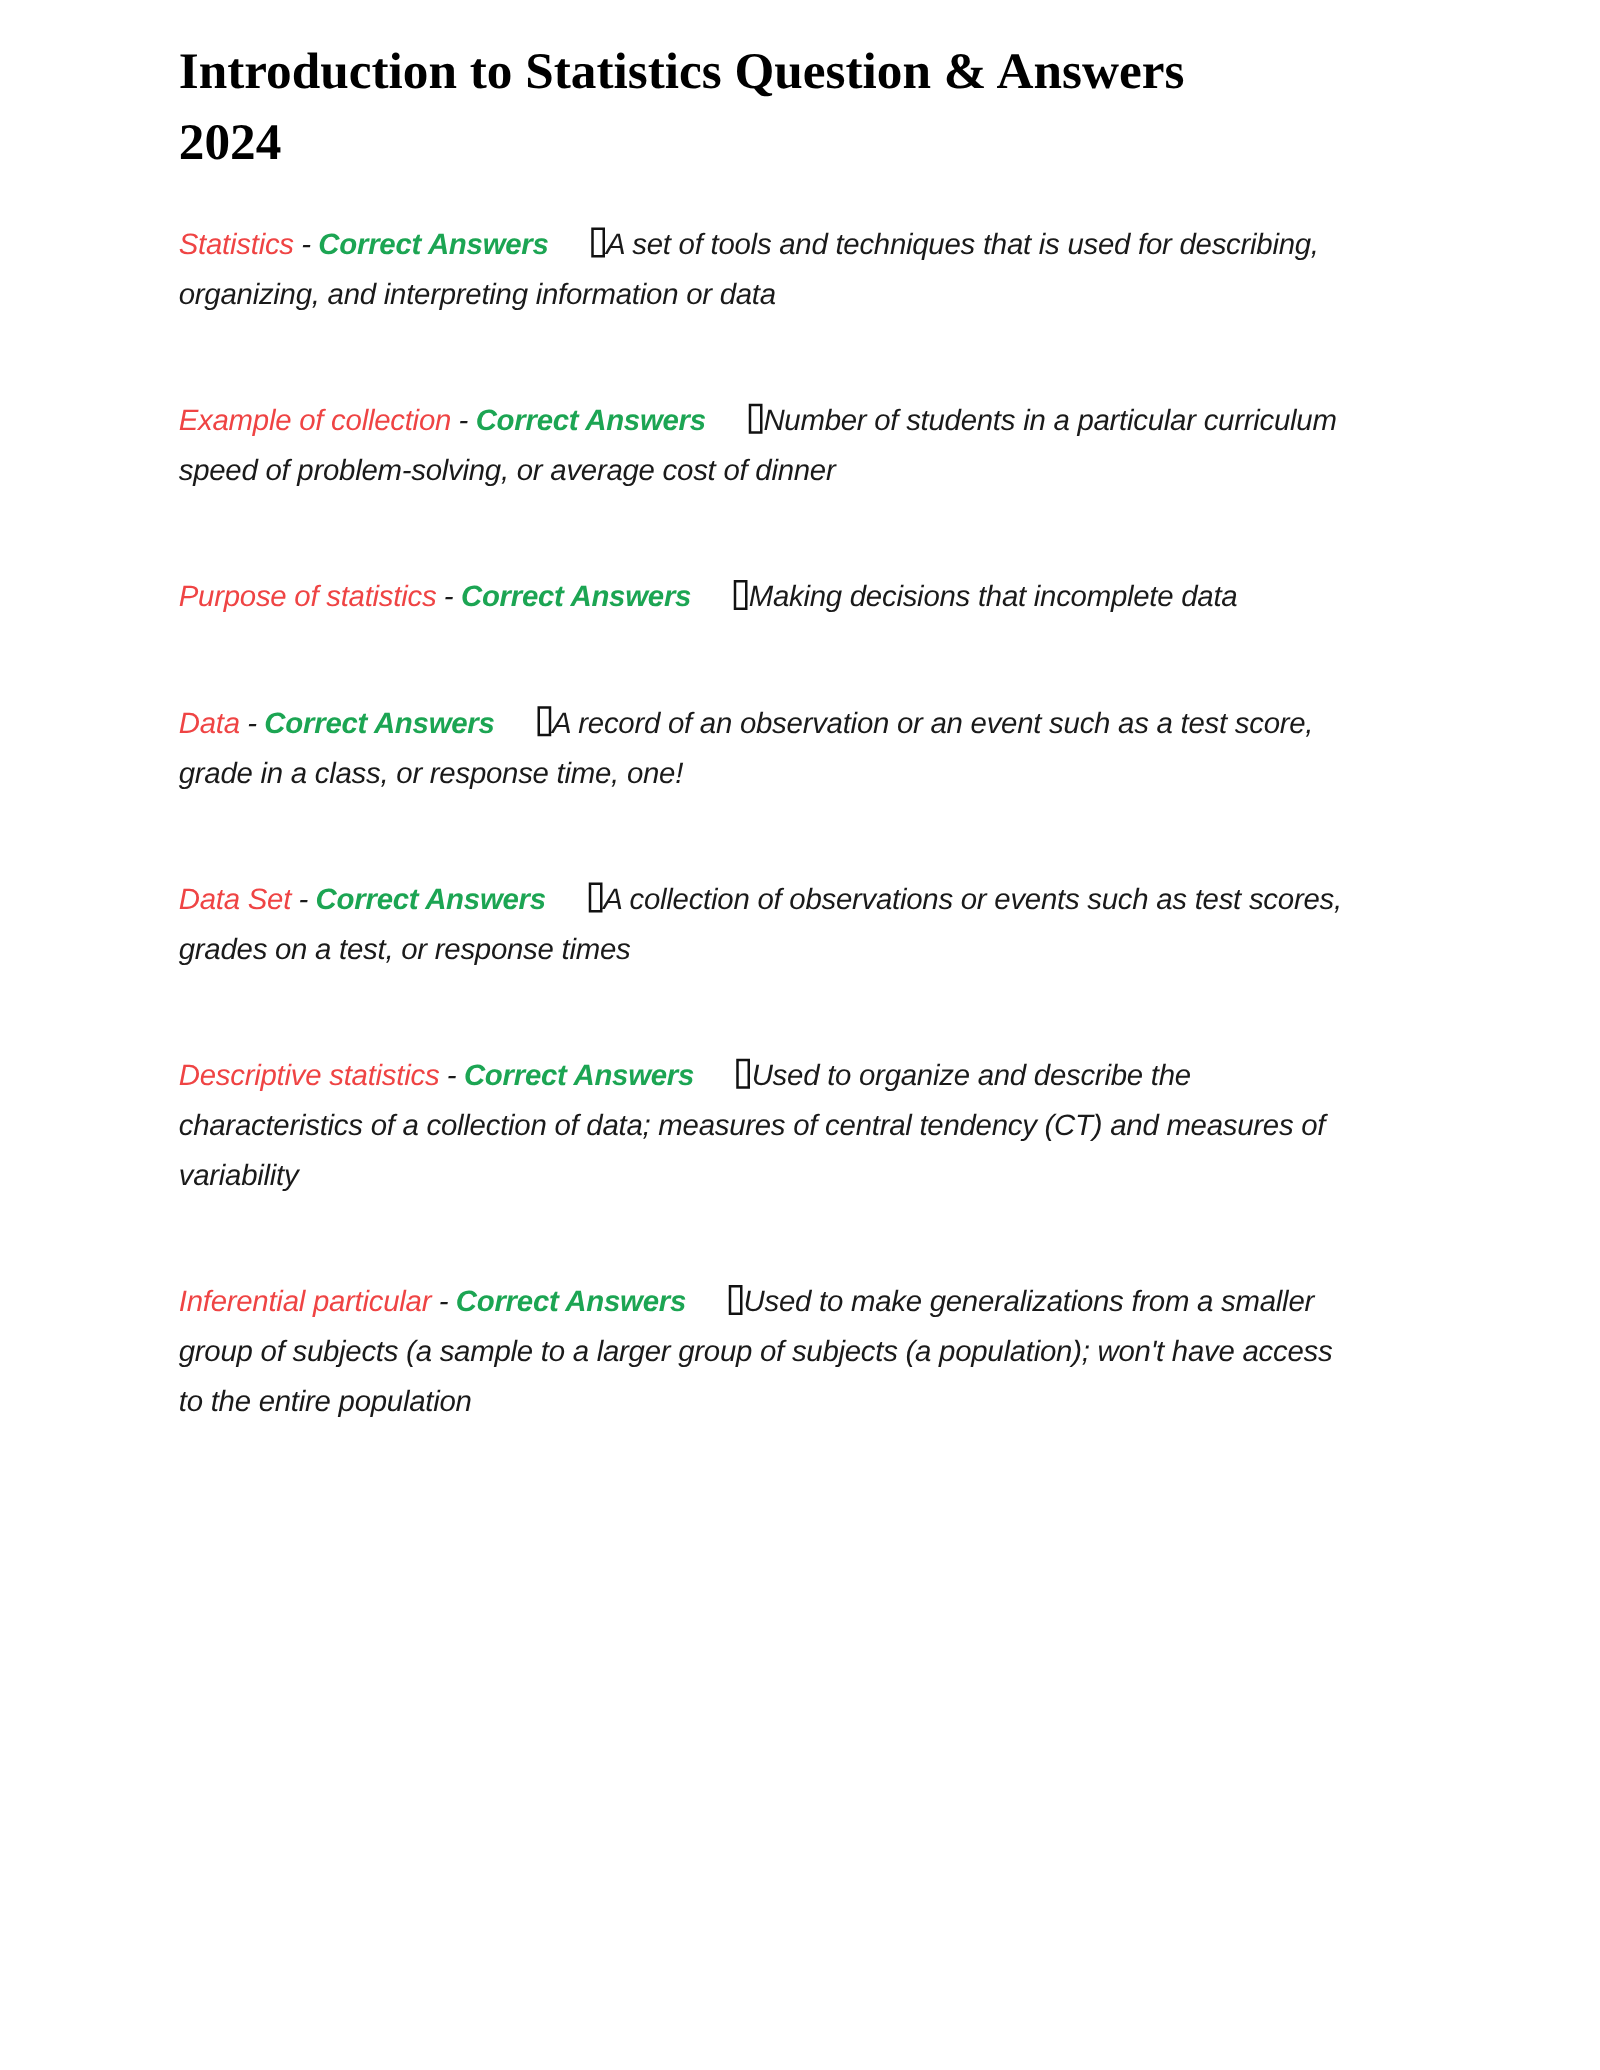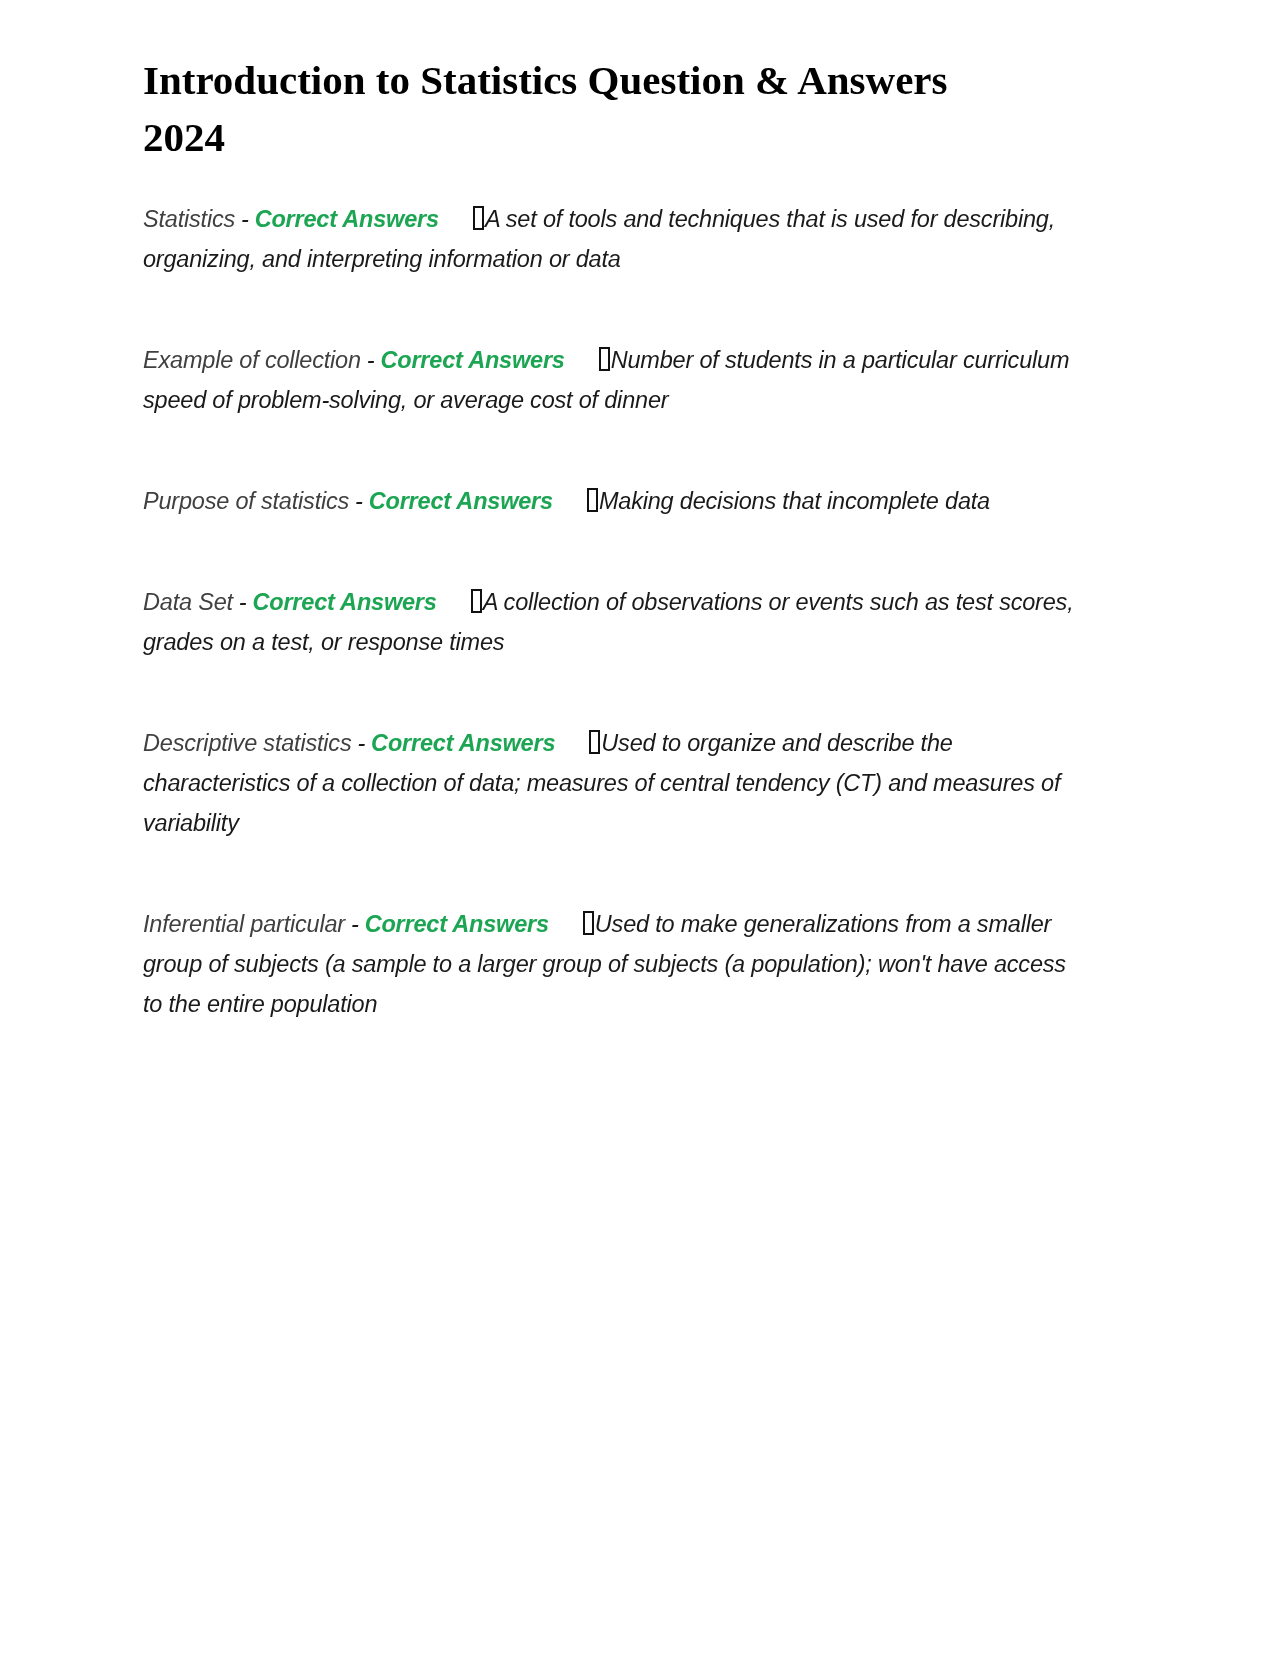--- a/index.html
+++ b/index.html
@@ -6,21 +6,21 @@
     margin: 0;
     padding: 0;
     background: #ffffff;
   }
   .page {
     position: relative;
     width: 1228px;
     height: 1656px;
     background: #ffffff;
     box-sizing: border-box;
-    padding: 52px 140px 40px 143px;
+    padding: 28px 140px 40px 143px;
     overflow: hidden;
     font-family: "Liberation Sans", sans-serif;
   }
   .doc-title {
     font-family: "Liberation Serif", serif;
     font-weight: bold;
     font-style: normal;
     color: #000000;
     font-size: 41px;
     line-height: 1.40;
@@ -33,21 +33,21 @@
   }
   .qa {
     font-style: italic;
     font-size: 23.5px;
     line-height: 40px;
     color: #1a1a1a;
     margin: 0 0 61px 0;
     letter-spacing: -0.2px;
   }
   .qa .term {
-    color: #404040;
+    color: #ef4444;
   }
   .qa .sep {
     margin: 0 6px;
     color: #1a1a1a;
   }
   .qa .marker {
     color: var(--accent, #1CA553);
     font-weight: bold;
   }
   .qa .tofu {
@@ -71,20 +71,21 @@
 <div class="page">
   <h1 class="doc-title">Introduction to Statistics Question &amp; Answers 2024</h1>
 
   <div class="qa-list" id="qa-list">
   <p class="qa"><span class="term">Statistics</span><span class="sep">-</span><span class="marker">Correct Answers</span><span class="tofu"></span><span class="answer">A set of tools and techniques that is used for describing, organizing, and interpreting information or data</span></p>
 
   <p class="qa"><span class="term">Example of collection</span><span class="sep">-</span><span class="marker">Correct Answers</span><span class="tofu"></span><span class="answer">Number of students in a particular curriculum speed of problem-solving, or average cost of dinner</span></p>
 
   <p class="qa"><span class="term">Purpose of statistics</span><span class="sep">-</span><span class="marker">Correct Answers</span><span class="tofu"></span><span class="answer">Making decisions that incomplete data</span></p>
 
+  <p class="qa"><span class="term">Data</span><span class="sep">-</span><span class="marker">Correct Answers</span><span class="tofu"></span><span class="answer">A record of an observation or an event such as a test score, grade in a class, or response time, one!</span></p>
 
   <p class="qa"><span class="term">Data Set</span><span class="sep">-</span><span class="marker">Correct Answers</span><span class="tofu"></span><span class="answer">A collection of observations or events such as test scores, grades on a test, or response times</span></p>
 
   <p class="qa"><span class="term">Descriptive statistics</span><span class="sep">-</span><span class="marker">Correct Answers</span><span class="tofu"></span><span class="answer">Used to organize and describe the characteristics of a collection of data; measures of central tendency (CT) and measures of variability</span></p>
 
   <p class="qa"><span class="term">Inferential particular</span><span class="sep">-</span><span class="marker">Correct Answers</span><span class="tofu"></span><span class="answer">Used to make generalizations from a smaller group of subjects (a sample to a larger group of subjects (a population); won't have access to the entire population</span></p>
 
 </div>
 </div>
 

